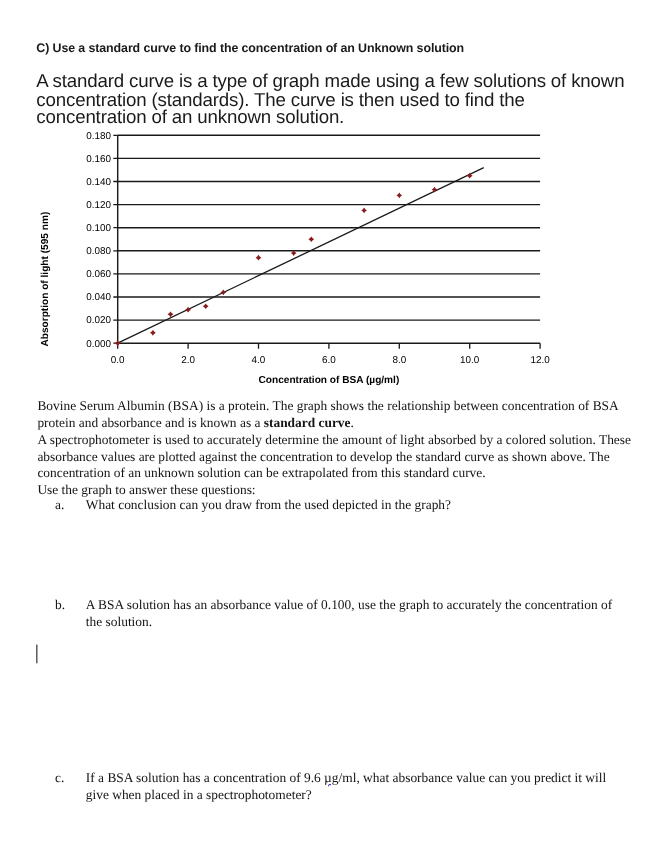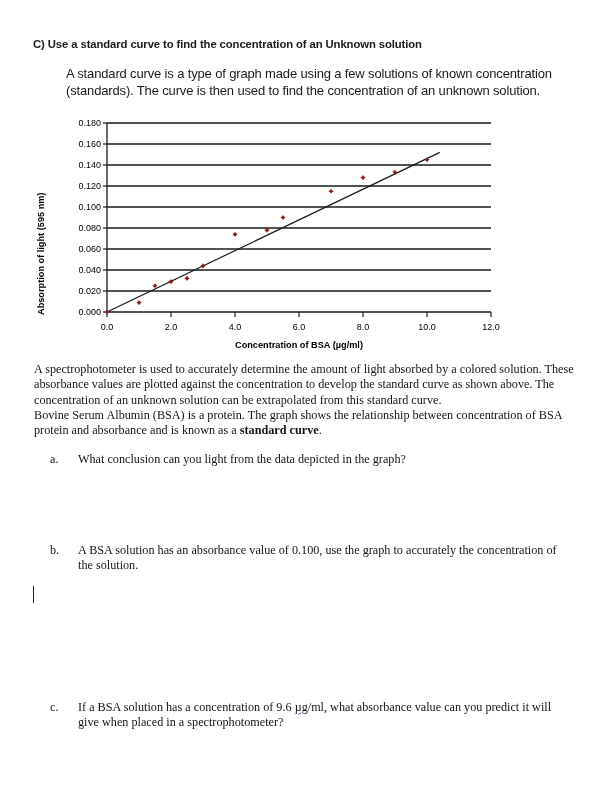--- a/index.html
+++ b/index.html
@@ -34,25 +34,24 @@
     letter-spacing: -0.1px;
     color: #1a1a1a;
   }
 
   .intro {
     position: absolute;
     left: 33px;
     top: 66px;
     width: 543px;
     font-family: "Liberation Sans", sans-serif;
-    font-size: 13px;
+    font-size: 17px;
     line-height: 16.5px;
     letter-spacing: -0.15px;
     color: #1a1a1a;
-    margin-left: 33px;
   }
 
   
   .chart {
     position: absolute;
     left: 33px;
     top: 110px;
     width: 520px;
     height: 245px;
   }
@@ -211,27 +210,28 @@
           <path d="M250 104.9L251.092 106.408L252.6 107.5L251.092 108.592L250 110.1L248.908 108.592L247.4 107.5L248.908 106.408Z" fill="#8B1A1A"></path>
           <path d="M298 78.64999999999999L299.092 80.15799999999999L300.6 81.24999999999999L299.092 82.34199999999998L298 83.84999999999998L296.908 82.34199999999998L295.4 81.24999999999999L296.908 80.15799999999999Z" fill="#8B1A1A"></path>
           <path d="M330 65L331.092 66.508L332.6 67.6L331.092 68.692L330 70.19999999999999L328.908 68.692L327.4 67.6L328.908 66.508Z" fill="#8B1A1A"></path>
           <path d="M362 59.74999999999999L363.092 61.257999999999996L364.6 62.349999999999994L363.092 63.44199999999999L362 64.94999999999999L360.908 63.44199999999999L359.4 62.349999999999994L360.908 61.257999999999996Z" fill="#8B1A1A"></path>
           <path d="M394 47.15L395.092 48.658L396.6 49.75L395.092 50.842L394 52.35L392.908 50.842L391.4 49.75L392.908 48.658Z" fill="#8B1A1A"></path>
         </g>
     </svg>
   </div>
 
   <div class="body-block">
+    <p><span>Bovine Serum Albumin (BSA) is a protein. The graph shows the relationship between concentration of BSA protein and absorbance and is known as a </span><b>standard curve</b><span>.</span></p>
     <p>A spectrophotometer is used to accurately determine the amount of light absorbed by a colored solution. These absorbance values are plotted against the concentration to develop the standard curve as shown above. The concentration of an unknown solution can be extrapolated from this standard curve.</p>
-    <p><span>Bovine Serum Albumin (BSA) is a protein. The graph shows the relationship between concentration of BSA protein and absorbance and is known as a </span><b>standard curve</b><span>.</span></p>
+    <p>Use the graph to answer these questions:</p>
   </div>
 
   <div class="q" id="q-a">
     <span class="marker">a.</span>
-    <span class="qtext">What conclusion can you light from the data depicted in the graph?</span>
+    <span class="qtext">What conclusion can you draw from the used depicted in the graph?</span>
   </div>
 
   <div class="q" id="q-b">
     <span class="marker">b.</span>
     <span class="qtext">A BSA solution has an absorbance value of 0.100, use the graph to accurately the concentration of the solution.</span>
   </div>
 
   <div class="q" id="q-c">
     <span class="marker">c.</span>
     <span class="qtext"><span>If a BSA solution has a concentration of 9.6 </span><span class="spell-error">µg</span><span>/ml, what absorbance value can you predict it will give when placed in a spectrophotometer?</span></span>

